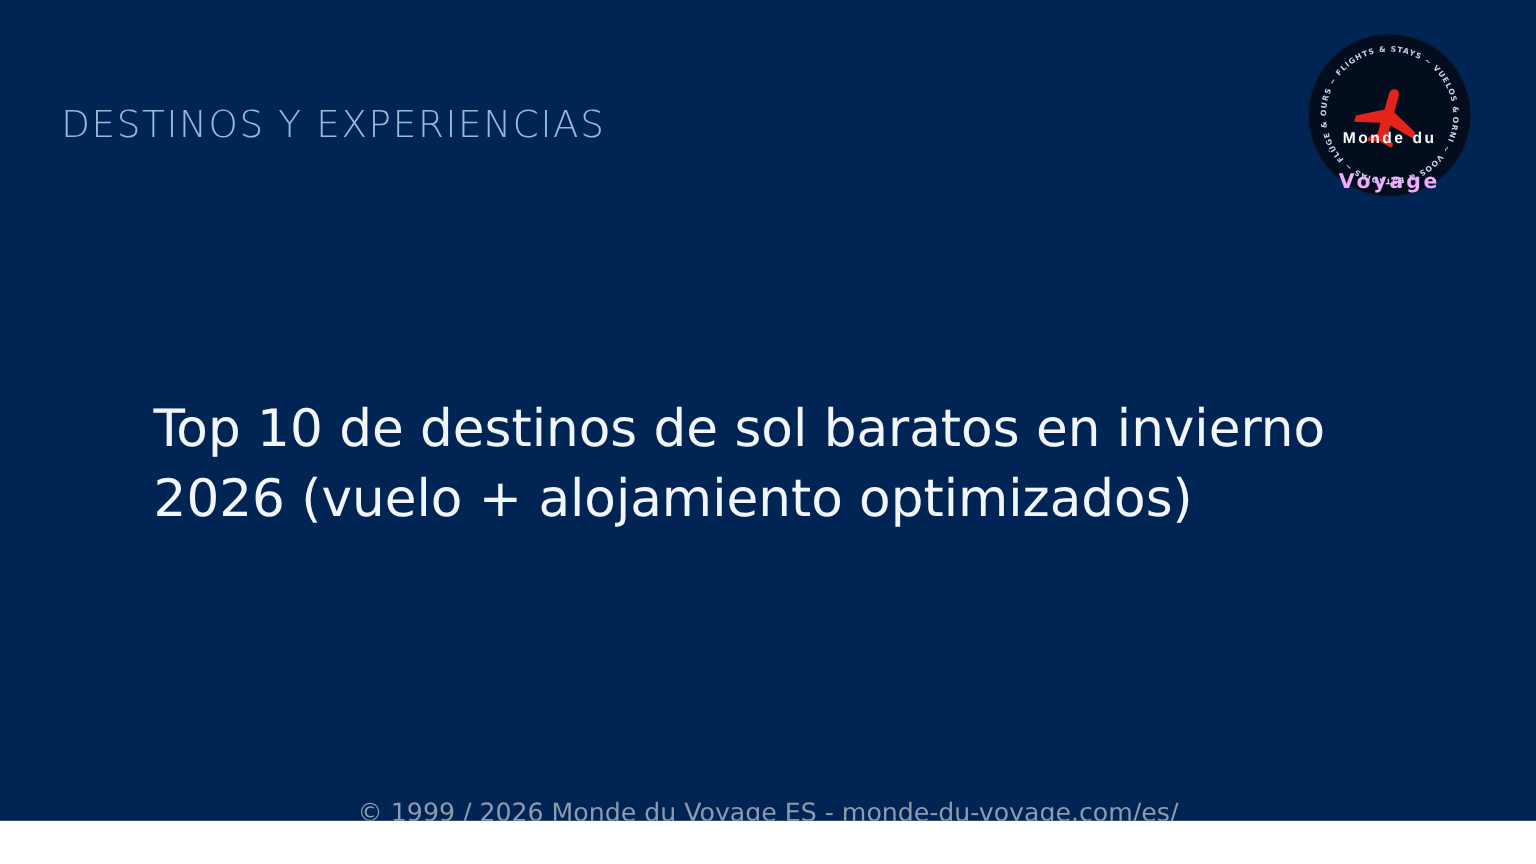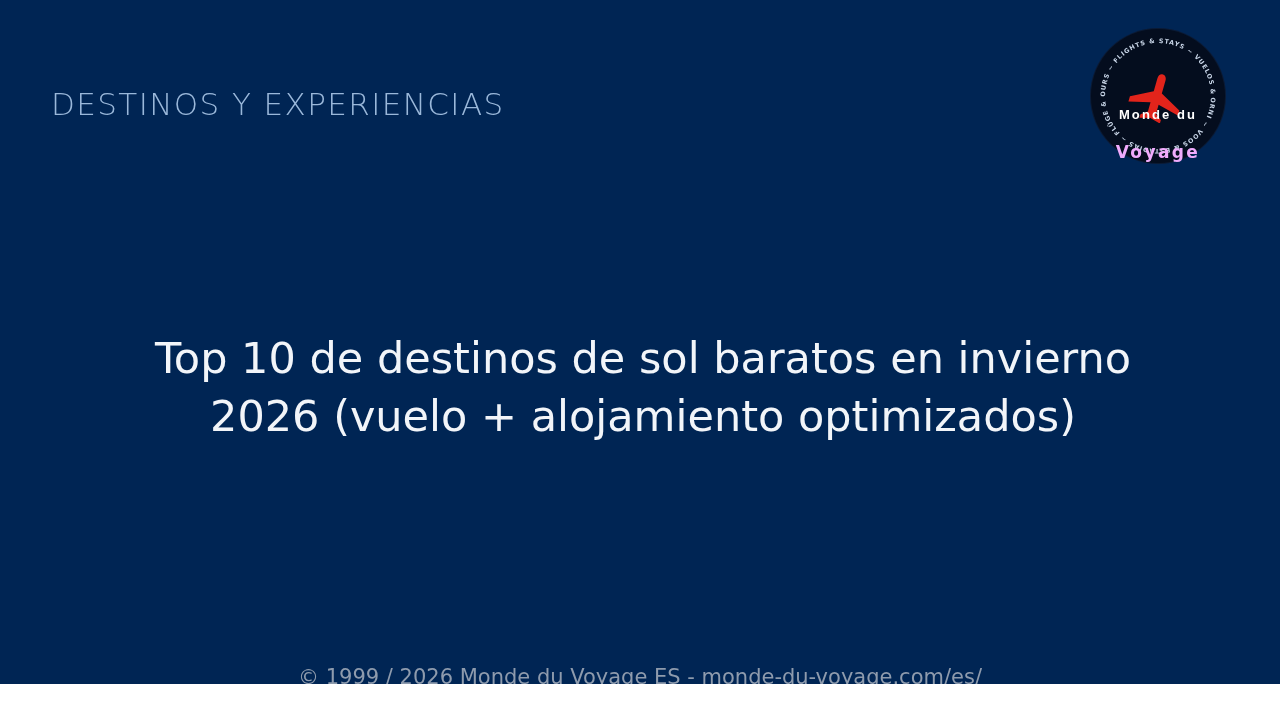--- a/index.html
+++ b/index.html
@@ -110,21 +110,20 @@
   .title {
     position: absolute;
     left: 128px;
     top: 300px;
     width: 1030px;
     font-family: "DejaVu Sans", sans-serif;
     font-size: 43px;
     font-weight: 400;
     line-height: 58px;
     color: #f2f5f9;
-    text-align: center;
   }
 
   
   .footer {
     position: absolute;
     left: 0;
     right: 0;
     top: 662px;
     text-align: center;
     font-family: "DejaVu Sans", sans-serif;

